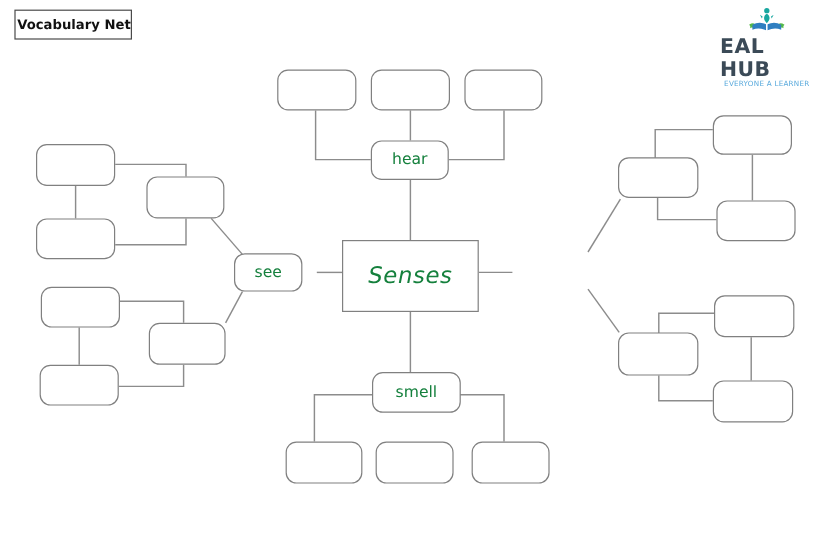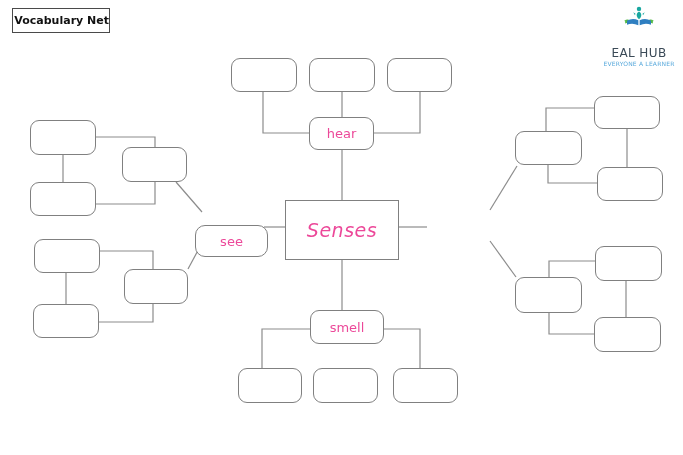--- a/index.html
+++ b/index.html
@@ -24,41 +24,41 @@
     font-size: 11px; font-weight: bold; color: #111;
     box-sizing: border-box;
   }
   .logo {
     position: absolute;
     right: 5px; top: 5px;
     width: 78px;
     display: flex; flex-direction: column; align-items: center;
   }
   .logo-name {
-    font-size: 12px; font-weight: normal; color: #3b4a57;
-    letter-spacing: 0.4px; line-height: 1.1; margin-top: 18px;
+    font-size: 17px; font-weight: bold; color: #3b4a57;
+    letter-spacing: 0.4px; line-height: 1.1; margin-top: 1px;
   }
   .logo-tagline {
     font-size: 6px; color: #58a9dc; letter-spacing: 0.2px;
     line-height: 1; margin-top: 1px; white-space: nowrap;
   }
   .connector-layer {
     position: absolute; left: 0; top: 0;
   }
   .connector-layer polyline {
     fill: none; stroke: #8c8c8c; stroke-width: 1.2;
   }
   .box {
     position: absolute;
     background: #ffffff;
     border: 1.2px solid #808080;
     border-radius: 9px;
     box-sizing: border-box;
     display: flex; align-items: center; justify-content: center;
-    font-size: 13px; color: #ec4899;
+    font-size: 13px; color: #15803d;
   }
   .box.center {
     border-radius: 0;
     font-size: 19px;
     letter-spacing: 0.5px;
     font-style: italic;
   }
 </style>
 </head>
 <body>
@@ -112,21 +112,21 @@
     <polyline points="549,313 549,334 594,334"></polyline>
 
     <polyline points="342,260 342,310"></polyline>
     <polyline points="310,329 262,329 262,368"></polyline>
     <polyline points="375,329 420,329 420,368"></polyline>
   </svg>
 
   <div class="box center" style="left:285px;top:200px;width:114px;height:60px;">Senses</div>
 
   <div class="box" style="left:309px;top:117px;width:65px;height:33px;">hear</div>
-  <div class="box" style="left:195px;top:225px;width:73px;height:32px;border-radius:10px;">see</div>
+  <div class="box" style="left:195px;top:211px;width:57px;height:32px;">see</div>
   <div class="box" style="left:310px;top:310px;width:74px;height:34px;">smell</div>
 
   <div class="box" style="left:231px;top:58px;width:66px;height:34px;"></div>
   <div class="box" style="left:309px;top:58px;width:66px;height:34px;"></div>
   <div class="box" style="left:387px;top:58px;width:65px;height:34px;"></div>
 
   <div class="box" style="left:30px;top:120px;width:66px;height:35px;"></div>
   <div class="box" style="left:122px;top:147px;width:65px;height:35px;"></div>
   <div class="box" style="left:30px;top:182px;width:66px;height:34px;"></div>
 

